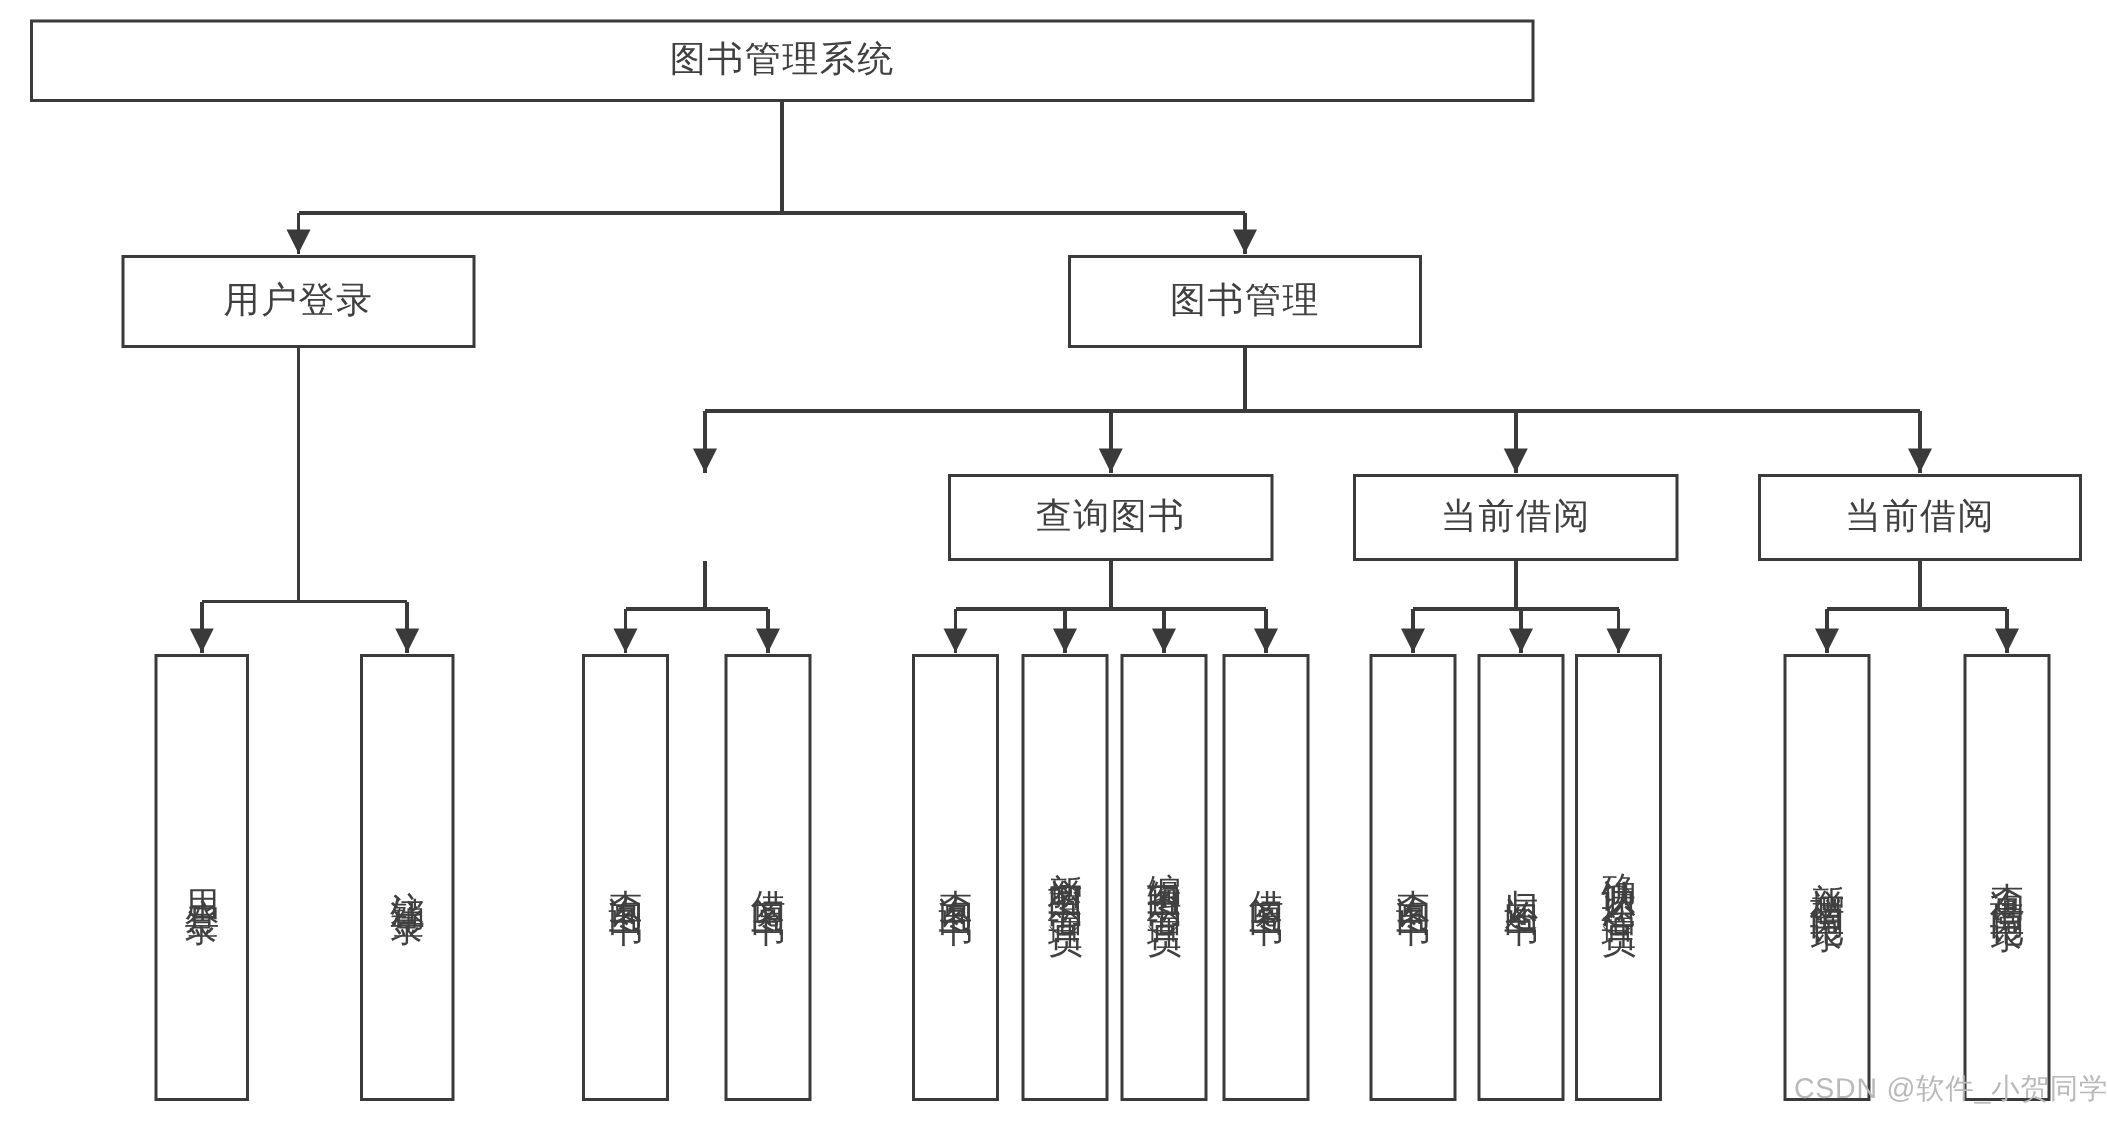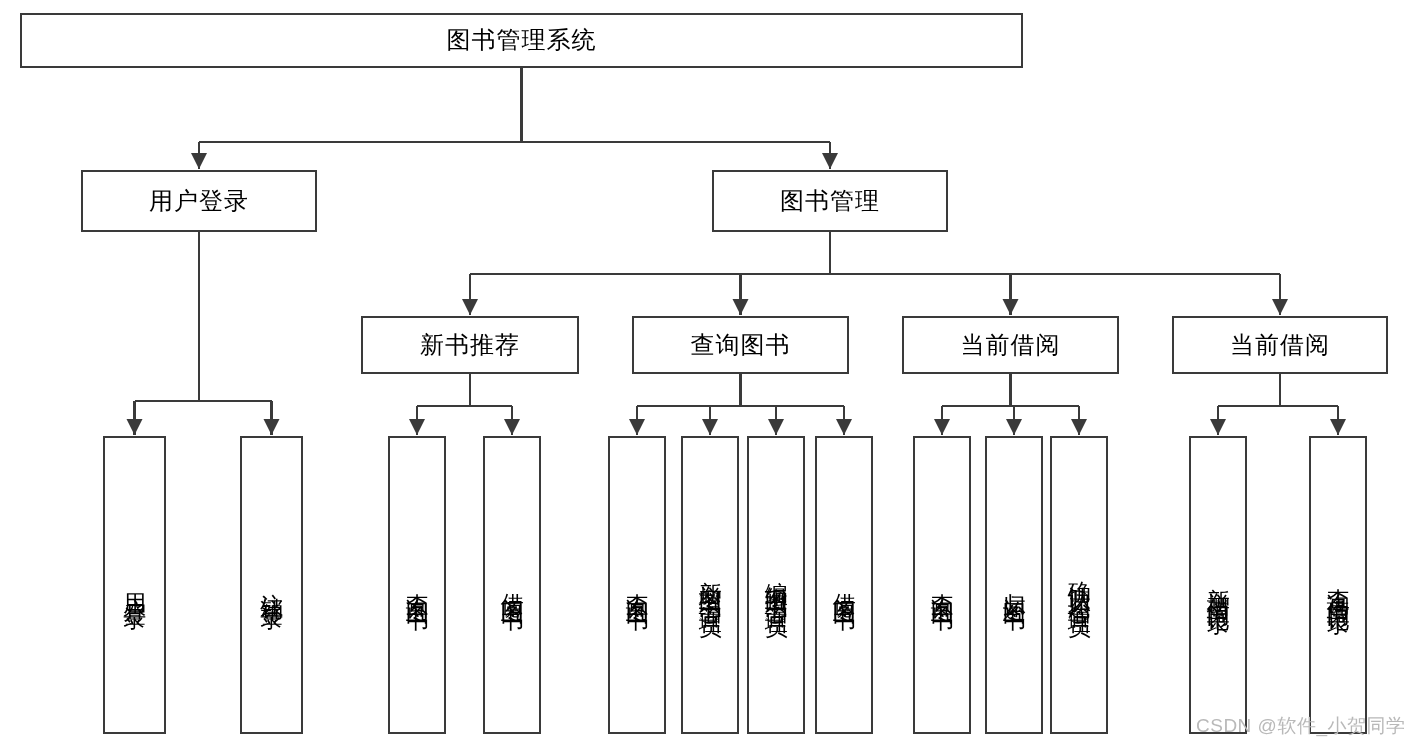--- a/index.html
+++ b/index.html
@@ -26,21 +26,21 @@
     pointer-events: none;
   }
   .node {
     position: absolute;
     box-sizing: border-box;
     background: #ffffff;
     border: 2.5px solid #3a3a3a;
     display: flex;
     align-items: center;
     justify-content: center;
-    color: #000000;
+    color: #404040;
     z-index: 2;
   }
   .node.horiz {
     font-size: 24px;
     letter-spacing: 1px;
     line-height: 1.1;
   }
   .node.vert {
     writing-mode: vertical-rl;
     text-orientation: upright;
@@ -129,23 +129,20 @@
     <span class="txt">图书管理系统</span>
   </div>
 
   <div class="node horiz" style="left:81px;top:170px;width:236px;height:62px;">
     <span class="txt">用户登录</span>
   </div>
   <div class="node horiz" style="left:712px;top:170px;width:236px;height:62px;">
     <span class="txt">图书管理</span>
   </div>
 
-  <div class="node horiz" style="left:361px;top:316px;width:218px;height:58px;">
-    <span class="txt">新书推荐</span>
-  </div>
   <div class="node horiz" style="left:632px;top:316px;width:217px;height:58px;">
     <span class="txt">查询图书</span>
   </div>
   <div class="node horiz" style="left:902px;top:316px;width:217px;height:58px;">
     <span class="txt">当前借阅</span>
   </div>
   <div class="node horiz" style="left:1172px;top:316px;width:216px;height:58px;">
     <span class="txt">当前借阅</span>
   </div>
 

